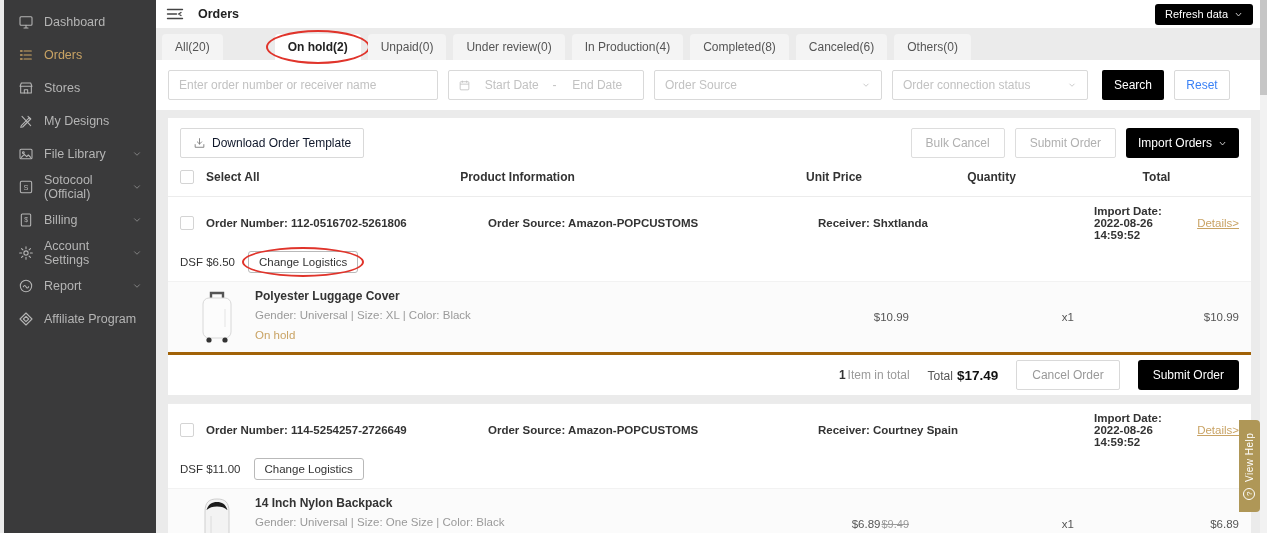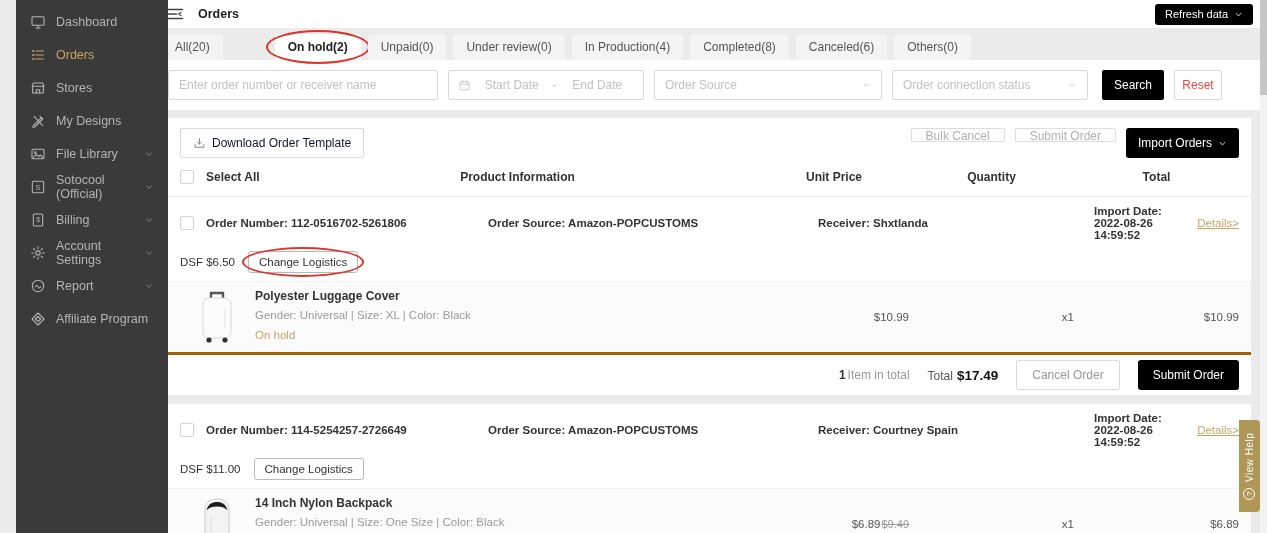--- a/index.html
+++ b/index.html
@@ -1,20 +1,20 @@
 <!DOCTYPE html>
 <html><head>
 <meta charset="utf-8">
 <style>
   * { margin:0; padding:0; box-sizing:border-box; }
   html,body { width:1267px; height:533px; overflow:hidden; }
   body { font-family:"Liberation Sans", sans-serif; background:#ebebeb; position:relative; font-size:12px; color:#333; }
 
   
-  .sidebar { position:absolute; left:16px; top:0; width:152px; height:533px; background:#3a3a3b; padding-top:5px; z-index:5; }
+  .sidebar { position:absolute; left:4px; top:0; width:152px; height:533px; background:#3a3a3b; padding-top:5px; z-index:5; }
   .side-item { display:flex; align-items:center; height:33px; padding-left:14px; color:#b5b5b5; font-size:12.5px; cursor:pointer; }
   .side-item .s-ico { width:16px; height:16px; margin-right:10px; flex:0 0 16px; display:flex; align-items:center; }
   .side-item svg { width:16px; height:16px; stroke:currentColor; fill:none; stroke-width:1.6; stroke-linecap:round; stroke-linejoin:round; }
   .side-item.active { color:#c9a364; }
   .side-chev { margin-left:auto; margin-right:14px; display:flex; }
   .side-chev svg { width:10px; height:10px; stroke:#8f8f8f; fill:none; stroke-width:2; }
 
   
   .main { position:absolute; left:152px; top:0; width:1115px; height:533px; }
   .topbar { height:28px; background:#fff; display:flex; align-items:center; padding:0 14px; }
@@ -34,28 +34,28 @@
   .f-input::placeholder { color:#c2c2c2; }
   .daterange { width:196px; height:30px; border:1px solid #d9d9d9; border-radius:2px; display:flex; align-items:center; padding:0 9px; color:#c2c2c2; gap:4px; }
   .daterange svg { width:13px; height:13px; stroke:#c2c2c2; stroke-width:1.6; fill:none; }
   .daterange .dr-txt { flex:1; text-align:center; }
   .f-select { height:30px; border:1px solid #d9d9d9; border-radius:2px; display:flex; align-items:center; padding:0 10px; color:#c2c2c2; cursor:pointer; }
   .f-select .ph { flex:1; }
   .f-select svg { width:10px; height:10px; stroke:#bbb; stroke-width:1.8; fill:none; }
   .sel-source { width:228px; }
   .sel-status { width:196px; }
   .btn-search { width:62px; height:30px; background:#000; color:#fff; border:none; border-radius:2px; font-size:12px; font-family:inherit; margin-left:4px; cursor:pointer; }
-  .btn-reset { width:48px; height:30px; background:#fff; color:#ef4444; border:1px solid #d9d9d9; border-radius:2px; font-size:12px; font-family:inherit; cursor:pointer; }
+  .btn-reset { width:56px; height:30px; background:#fff; color:#3b82f6; border:1px solid #d9d9d9; border-radius:2px; font-size:12px; font-family:inherit; cursor:pointer; }
 
   .panel { background:#fff; margin:8px 16px 0 16px; }
   .toolbar { display:flex; align-items:center; padding:10px 12px; }
   .btn-download { height:30px; border:1px solid #d9d9d9; background:#fff; border-radius:2px; padding:0 12px; font-size:12px; font-family:inherit; color:#0f172a; display:flex; align-items:center; gap:6px; cursor:pointer; }
   .btn-download svg { width:13px; height:13px; stroke:#777; stroke-width:1.6; fill:none; stroke-linecap:round; }
   .toolbar-right { margin-left:auto; display:flex; gap:10px; }
-  .btn-ghost { height:14px; border:1px solid #ddd; background:#fff; border-radius:2px; padding:0 14px; font-size:12px; font-family:inherit; color:#b0b0b0; cursor:pointer; }
+  .btn-ghost { height:30px; border:1px solid #ddd; background:#fff; border-radius:2px; padding:0 14px; font-size:12px; font-family:inherit; color:#b0b0b0; cursor:pointer; }
   .import-btn { height:30px; background:#000; color:#fff; border:none; border-radius:3px; padding:0 12px; font-size:12px; font-family:inherit; display:flex; align-items:center; gap:6px; cursor:pointer; }
 
   .checkbox { width:14px; height:14px; border:1px solid #d4d4d4; border-radius:2px; background:#fff; display:inline-block; cursor:pointer; }
 
   .table-head { display:grid; grid-template-columns:26px 70px 1fr 150px 165px 165px; align-items:center; padding:2px 12px 12px 12px; font-weight:bold; font-size:12px; color:#333; }
   .th-c { text-align:center; }
 
   .order { border-top:1px solid #ececec; }
   .order-head { display:grid; grid-template-columns:26px 282px 330px 276px 1fr 64px; align-items:center; padding:8px 12px; font-size:11.5px; font-weight:bold; color:#333; }
   .details-link { text-align:right; color:#c9a364; font-weight:normal; text-decoration:underline; cursor:pointer; }

